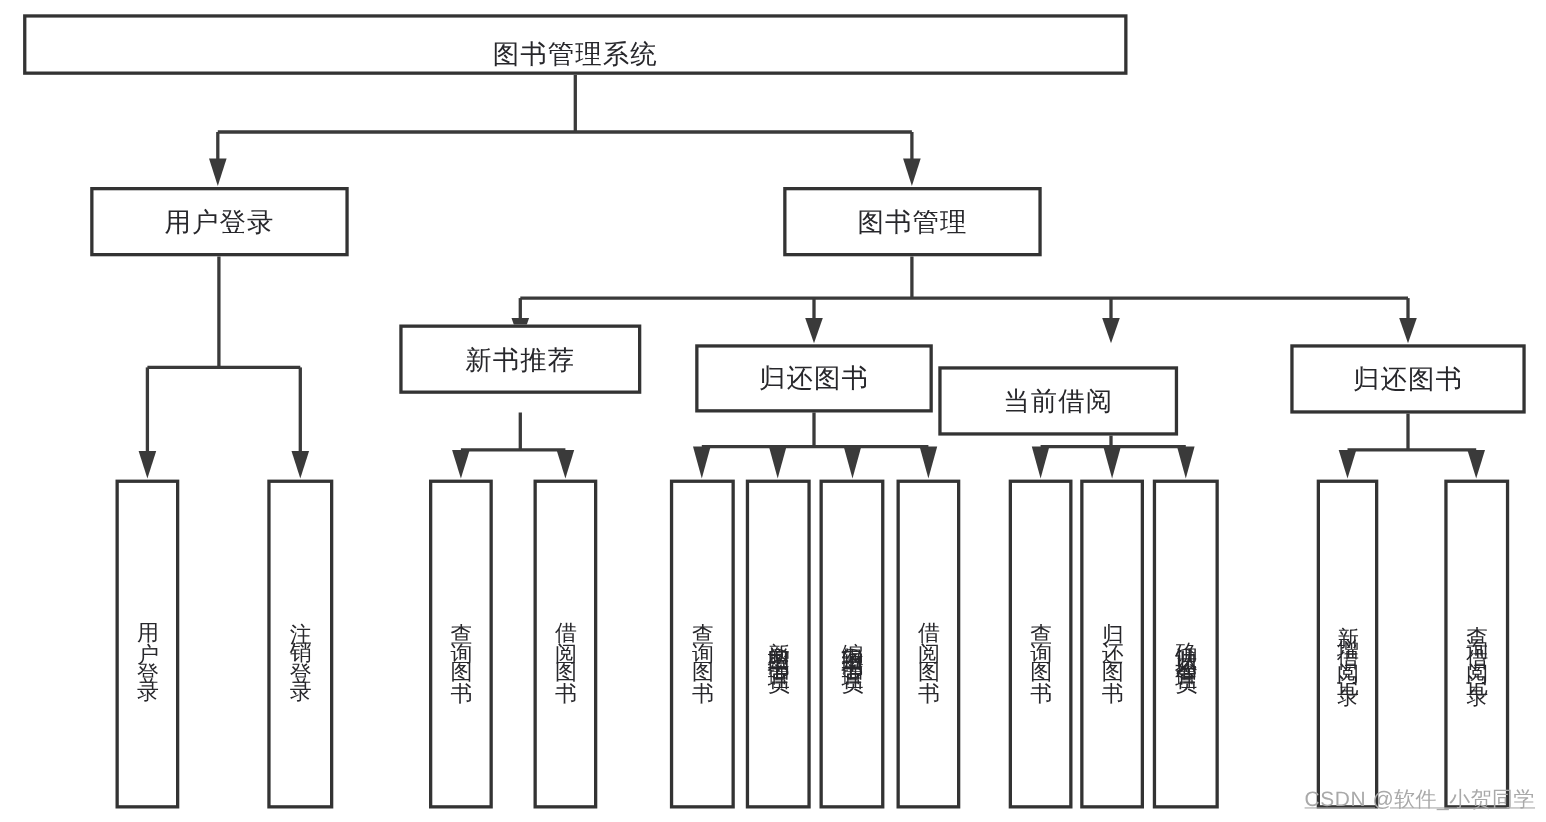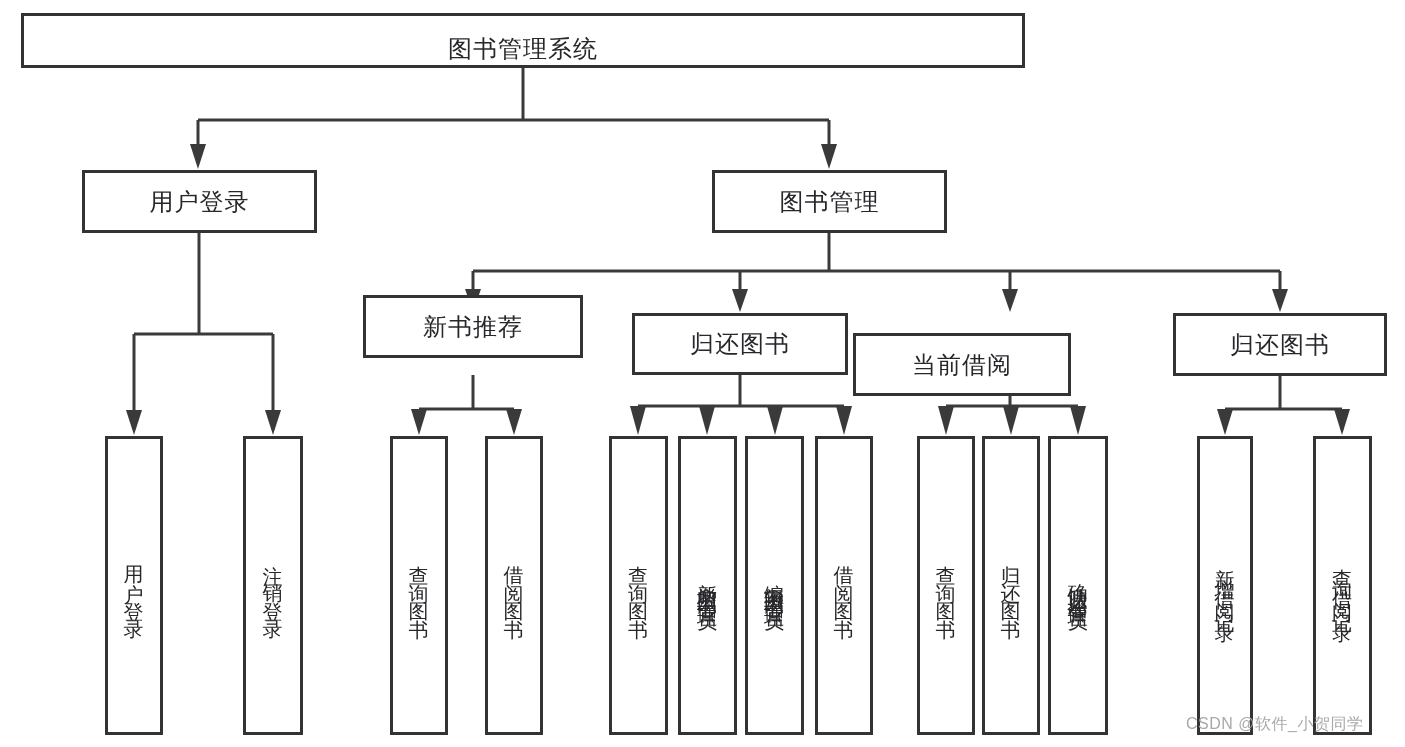--- a/index.html
+++ b/index.html
@@ -36,25 +36,26 @@
     line-height:1;
     color:#27272b;
     white-space:nowrap;
   }
   .sp4{letter-spacing:18px;}
   .sp6{letter-spacing:11px;}
   .sp9{letter-spacing:4px;}
   .watermark{
     position:absolute;
     left:1186px;top:714px;
-    font-size:16px;
+    font-size:19px;
     color:#a9a9a9;
     letter-spacing:0.5px;
     z-index:5;
     white-space:nowrap;
+    text-decoration:underline;
   }
 </style>
 </head>
 <body>
 
 <div class="canvas">
 
   <svg class="connectors" width="1405" height="747" viewBox="0 0 1405 747">
 
     <line x1="523" y1="68" x2="523" y2="120"></line>

